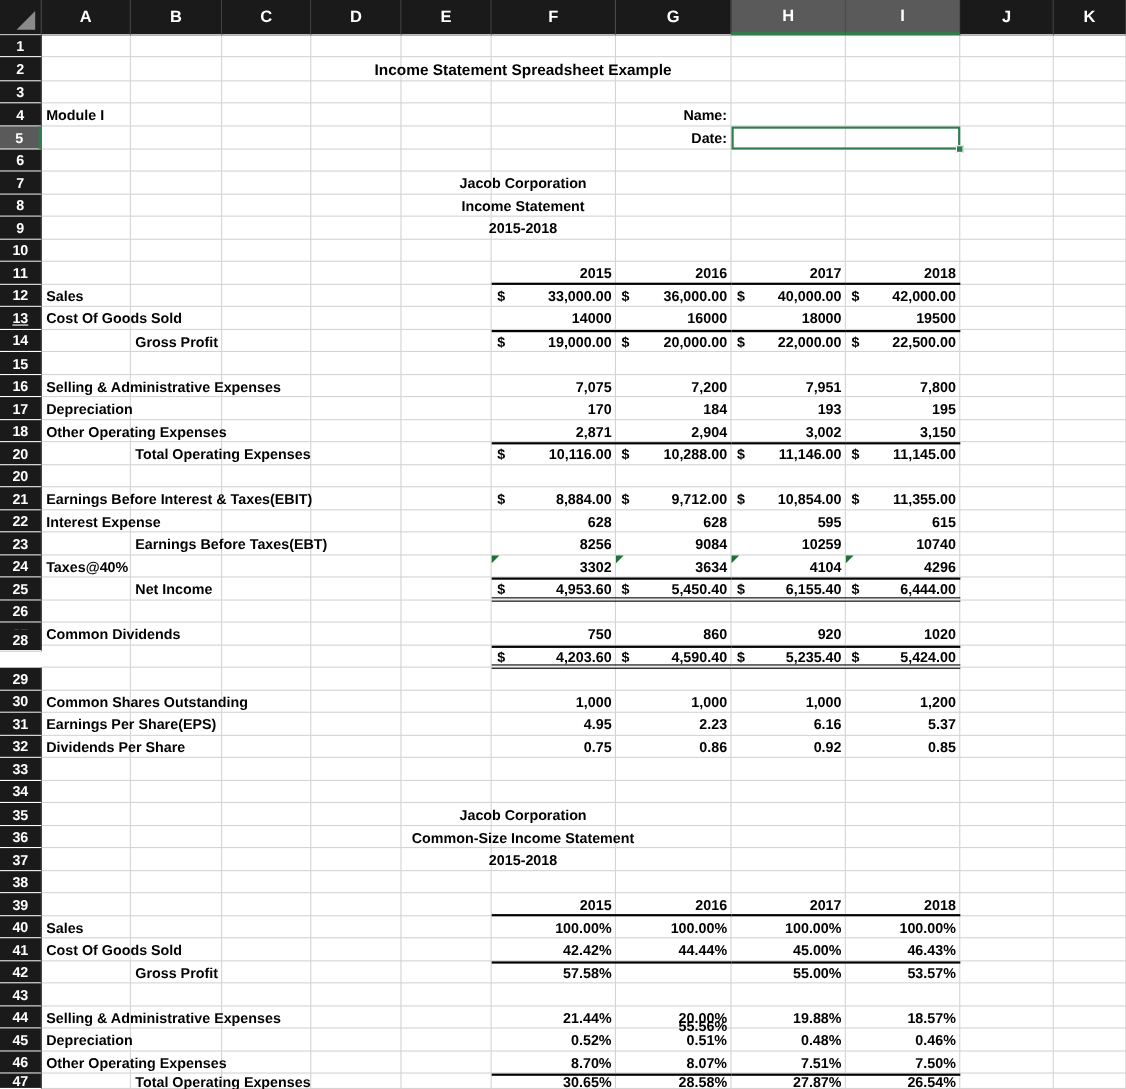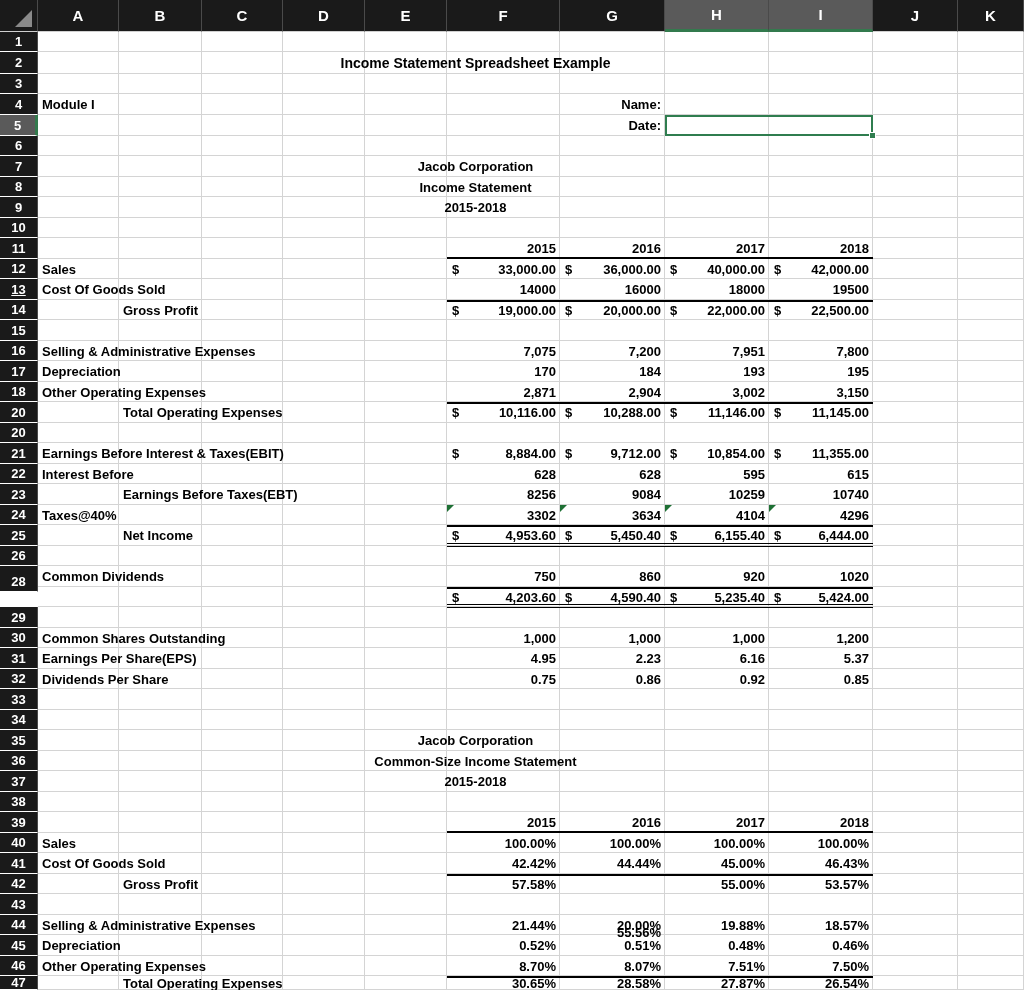--- a/index.html
+++ b/index.html
@@ -345,21 +345,21 @@
     <div class="money" style="left: 774px; top: 402px; height: 21px;">$</div>
     <div class="cell l b" style="left: 38px; top: 443px; width: 409px; height: 21px;">Earnings Before Interest &amp; Taxes(EBIT)</div>
     <div class="cell r b" style="left: 447px; top: 443px; width: 113px; height: 21px;">8,884.00</div>
     <div class="money" style="left: 452px; top: 443px; height: 21px;">$</div>
     <div class="cell r b" style="left: 560px; top: 443px; width: 105px; height: 21px;">9,712.00</div>
     <div class="money" style="left: 565px; top: 443px; height: 21px;">$</div>
     <div class="cell r b" style="left: 665px; top: 443px; width: 104px; height: 21px;">10,854.00</div>
     <div class="money" style="left: 670px; top: 443px; height: 21px;">$</div>
     <div class="cell r b" style="left: 769px; top: 443px; width: 104px; height: 21px;">11,355.00</div>
     <div class="money" style="left: 774px; top: 443px; height: 21px;">$</div>
-    <div class="cell l b" style="left: 38px; top: 464px; width: 409px; height: 20px;">Interest Before</div>
+    <div class="cell l b" style="left: 38px; top: 464px; width: 409px; height: 20px;">Interest Expense</div>
     <div class="cell r b" style="left: 447px; top: 464px; width: 113px; height: 20px;">628</div>
     <div class="cell r b" style="left: 560px; top: 464px; width: 105px; height: 20px;">628</div>
     <div class="cell r b" style="left: 665px; top: 464px; width: 104px; height: 20px;">595</div>
     <div class="cell r b" style="left: 769px; top: 464px; width: 104px; height: 20px;">615</div>
     <div class="cell l b" style="left: 119px; top: 484px; width: 328px; height: 21px;">Earnings Before Taxes(EBT)</div>
     <div class="cell r b" style="left: 447px; top: 484px; width: 113px; height: 21px;">8256</div>
     <div class="cell r b" style="left: 560px; top: 484px; width: 105px; height: 21px;">9084</div>
     <div class="cell r b" style="left: 665px; top: 484px; width: 104px; height: 21px;">10259</div>
     <div class="cell r b" style="left: 769px; top: 484px; width: 104px; height: 21px;">10740</div>
     <div class="cell l b" style="left: 38px; top: 505px; width: 409px; height: 20px;">Taxes@40%</div>

